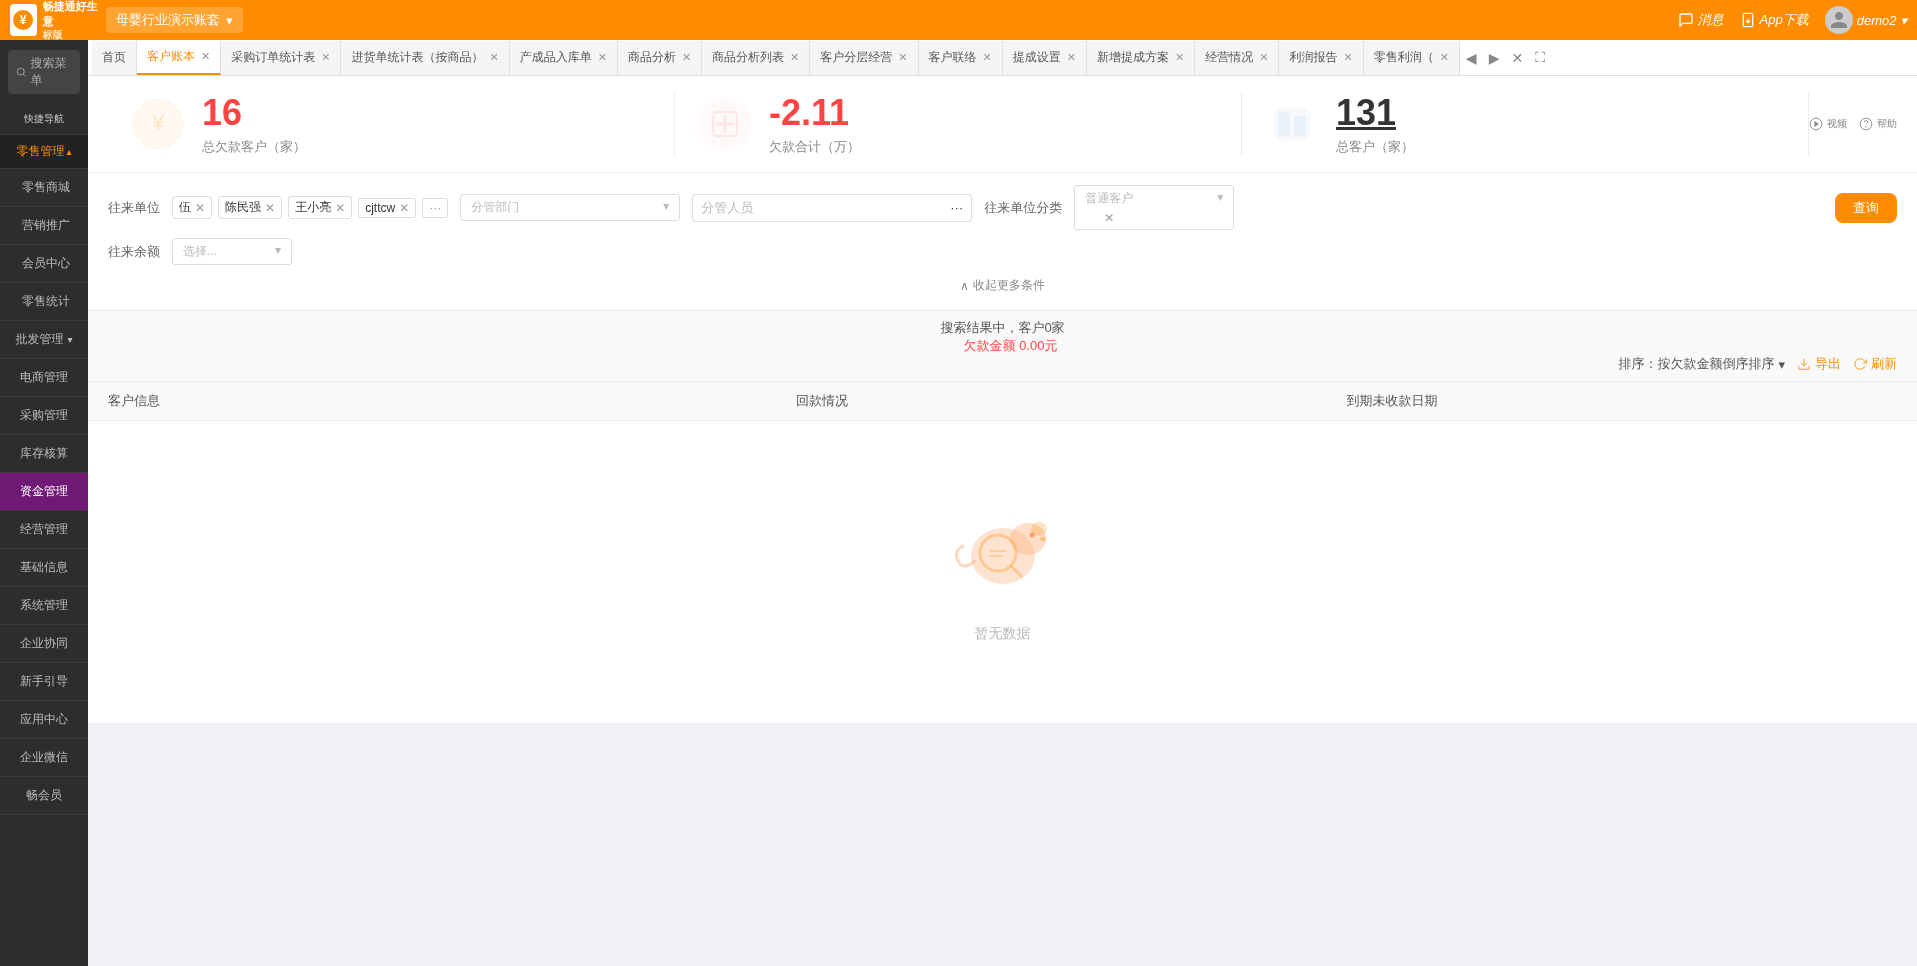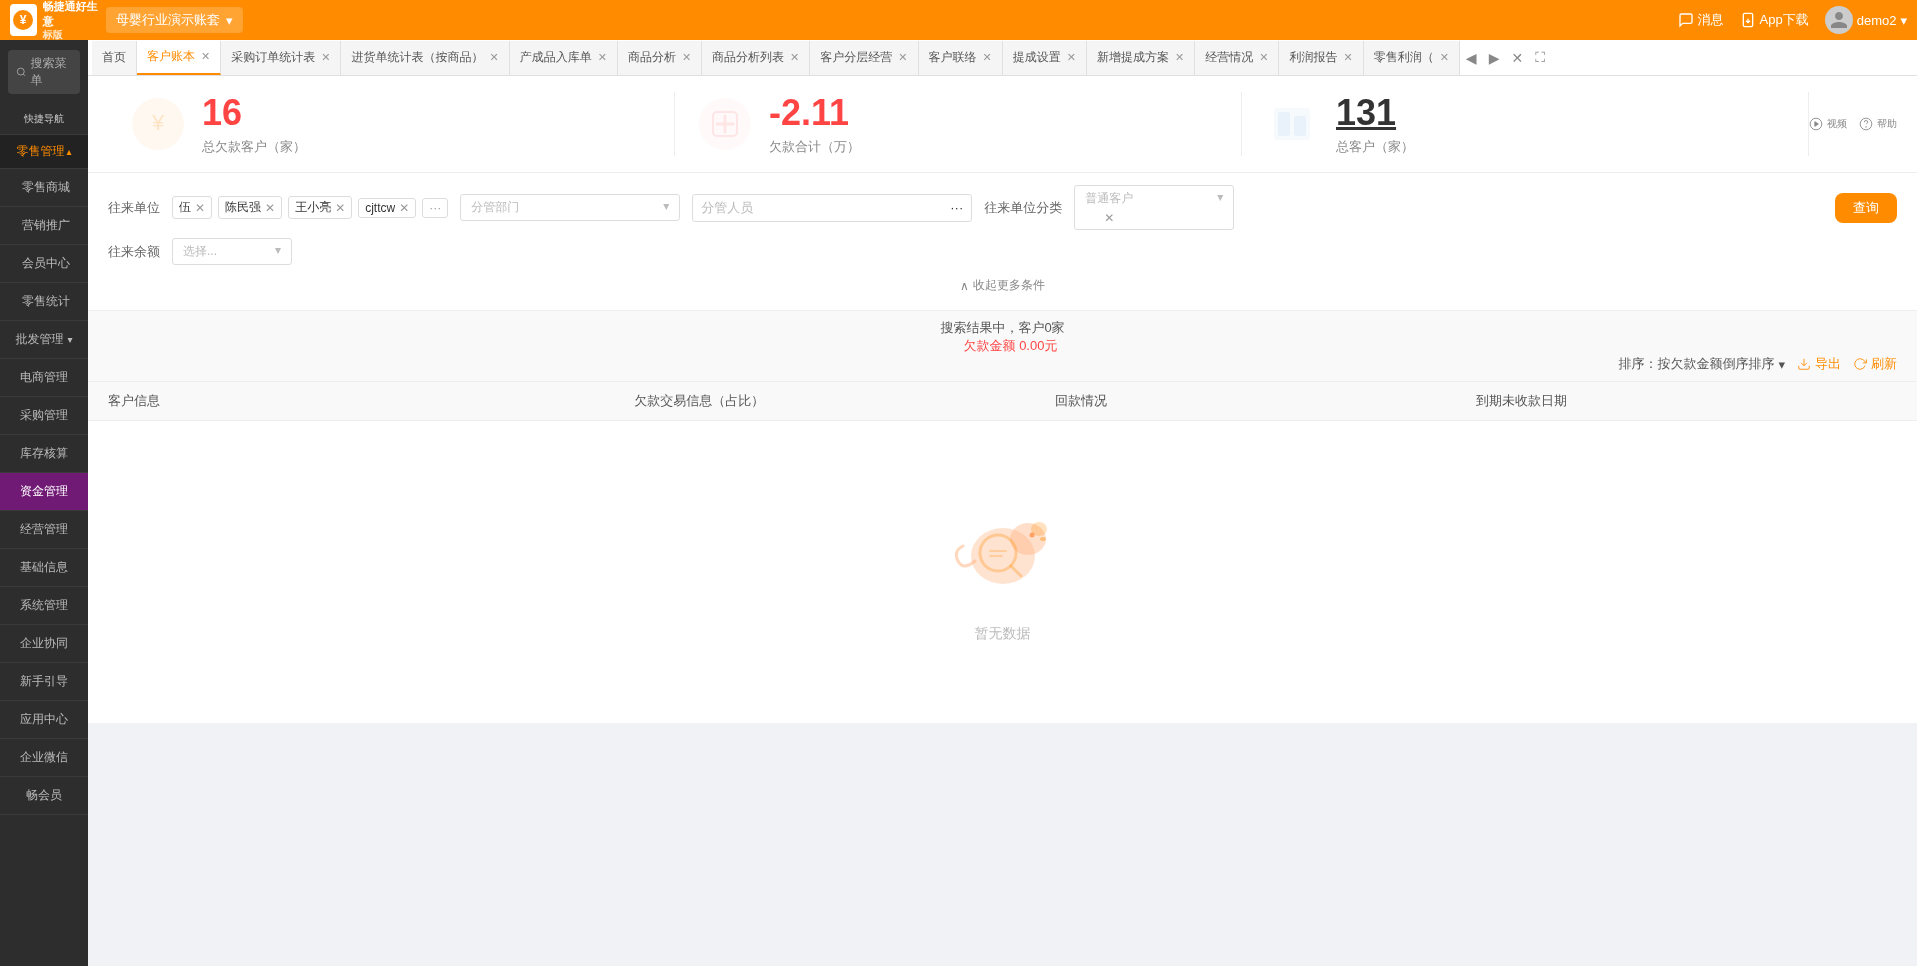--- a/index.html
+++ b/index.html
@@ -12,21 +12,21 @@
     .sidebar { width: 88px; background: #2d2d2d; color: #ccc; display: flex; flex-direction: column; flex-shrink: 0; overflow-y: auto; }
     .main-area { flex: 1; display: flex; flex-direction: column; overflow: hidden; }
     .tab-bar { background: #fff; border-bottom: 1px solid #e0e0e0; display: flex; align-items: center; height: 36px; padding: 0 4px; flex-shrink: 0; overflow: hidden; }
     .page-content { flex: 1; overflow-y: auto; background: #f0f2f5; padding: 0; }
 
     
     .logo-area { display: flex; align-items: center; gap: 6px; color: #fff; font-weight: bold; font-size: 14px; width: 88px; }
     .logo-icon { width: 32px; height: 32px; background: #fff; border-radius: 4px; display: flex; align-items: center; justify-content: center; color: #ff8c00; font-weight: bold; font-size: 10px; }
     .logo-text { font-size: 11px; line-height: 1.3; }
     .account-selector { display: flex; align-items: center; background: rgba(255,255,255,0.2); border-radius: 4px; padding: 4px 10px; color: #fff; font-size: 13px; cursor: pointer; margin-left: 8px; gap: 6px; }
-    .top-right { margin-left: auto; display: flex; align-items: center; gap: 16px; color: #fff; }
+    .top-right { margin-left: auto; display: flex; align-items: center; gap: 16px; color: #fff; font-style: italic; }
     .top-right-item { display: flex; align-items: center; gap: 4px; cursor: pointer; font-size: 13px; }
     .avatar { width: 28px; height: 28px; border-radius: 50%; background: #ccc; display: flex; align-items: center; justify-content: center; font-size: 12px; color: #666; }
 
     
     .sidebar-search { padding: 10px 8px; }
     .sidebar-search-box { background: #444; border-radius: 4px; padding: 5px 8px; color: #aaa; font-size: 12px; cursor: pointer; display: flex; align-items: center; gap: 4px; }
     .sidebar-item { padding: 10px 4px; text-align: center; cursor: pointer; font-size: 12px; color: #bbb; border-bottom: 1px solid #3a3a3a; }
     .sidebar-item.active { background: #701a75; color: #fff; }
     .sidebar-item.section-title { color: #ff8c00; font-size: 12px; padding: 8px 4px; background: #222; display: flex; align-items: center; justify-content: center; gap: 2px; }
 
@@ -409,21 +409,20 @@
                   <path d="M20.49 15a9 9 0 1 1-2.12-9.36L23 10"></path>
                 </svg>
               <span style="color:#ff8c00;">刷新</span>
             </div>
           </div>
         </div>
 
         <div class="data-table">
           <div class="table-header">
             <div class="col-client">客户信息</div>
-            <div class="col-debt">欠款交易信息（占比）</div>
             <div class="col-repay">回款情况</div>
             <div class="col-due">到期未收款日期</div>
           </div>
 
           <div class="empty-state">
             <div class="empty-icon">
               <svg width="120" height="100" viewBox="0 0 120 100" fill="none" xmlns="http://www.w3.org/2000/svg">
 
                 <ellipse cx="60" cy="55" rx="32" ry="28" fill="#ffb07a" opacity="0.35"></ellipse>
 

